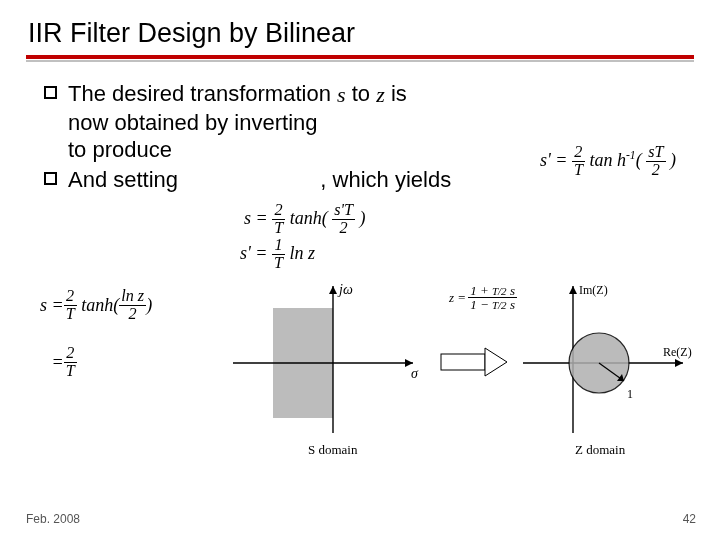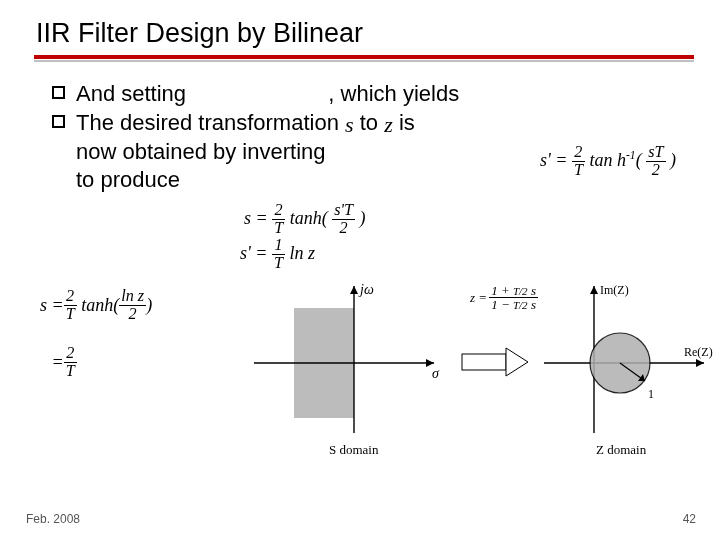--- a/index.html
+++ b/index.html
@@ -6,21 +6,21 @@
   body {
     width: 720px;
     height: 540px;
     background: #fff;
     font-family: Verdana, Geneva, sans-serif;
     position: relative;
     overflow: hidden;
     color: #000;
   }
   .slide {
-    padding: 18px 26px 0 34px;
+    padding: 18px 26px 0 26px;
   }
   .title-block {
     margin-bottom: 6px;
   }
   .title-text {
     font-size: 27px;
     font-weight: 400;
     line-height: 1.18;
     padding-left: 2px;
   }
@@ -90,21 +90,21 @@
     font-size: 18px;
   }
   .left-formulas .row {
     display: flex;
     align-items: center;
     margin-bottom: 22px;
   }
   .diagrams {
     position: absolute;
     top: 278px;
-    left: 244px;
+    left: 223px;
     width: 470px;
     height: 190px;
   }
   .footer {
     position: absolute;
     bottom: 14px;
     left: 26px;
     right: 24px;
     font-size: 12px;
     color: #555;
@@ -118,35 +118,35 @@
 
 <div class="slide">
   <div class="title-block">
     <div class="title-text">
       <span>IIR Filter Design by Bilinear</span><br>
     </div>
     <div class="title-underline"></div>
   </div>
 
   <div class="body">
-    <div class="bullet">
-      <span class="sq"></span>
-      <span>And setting</span>
-      <span style="display:inline-block;width:130px"></span>
-      <span>, which yields</span>
-    </div>
     <div class="bullet">
       <span class="sq"></span>
       <span>The desired transformation </span>
       <span class="formula" style="font-size:22px">s</span>
       <span> to </span>
       <span class="formula" style="font-size:22px">z</span>
       <span> is</span><br>
       <span>now obtained by inverting</span><br>
       <span>to produce</span>
+    </div>
+    <div class="bullet">
+      <span class="sq"></span>
+      <span>And setting</span>
+      <span style="display:inline-block;width:130px"></span>
+      <span>, which yields</span>
     </div>
   </div>
 </div>
 
 <div class="formula line1-formula">
   <span>s' = </span>
   <span class="frac"><span class="num">2</span><span class="den">T</span></span>
   <span> tan h<sup>-1</sup>(</span>
   <span class="frac"><span class="num">sT</span><span class="den">2</span></span>
   <span>)</span>

